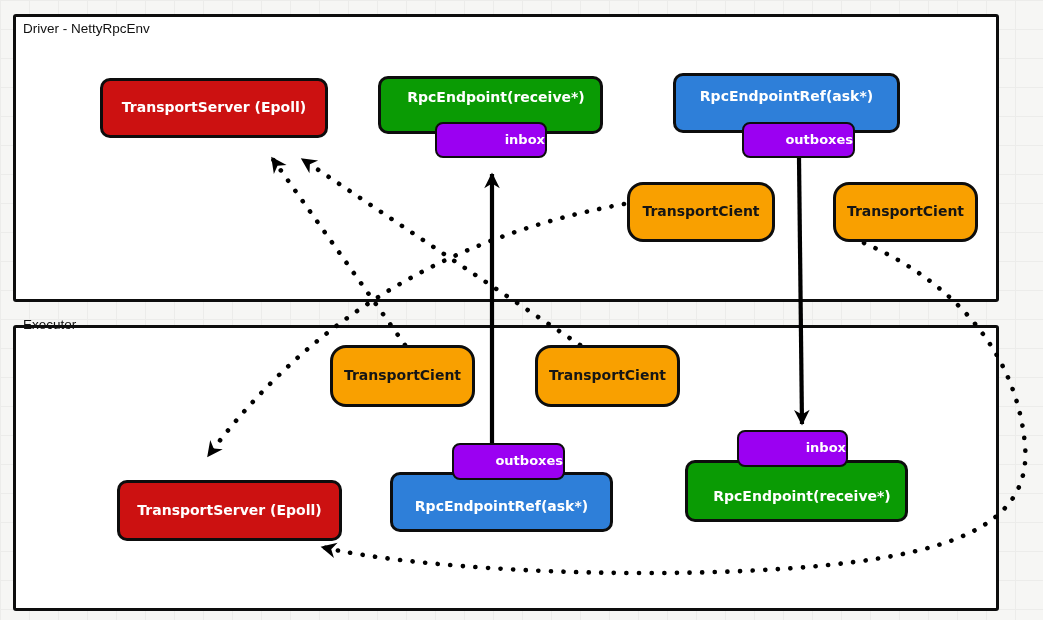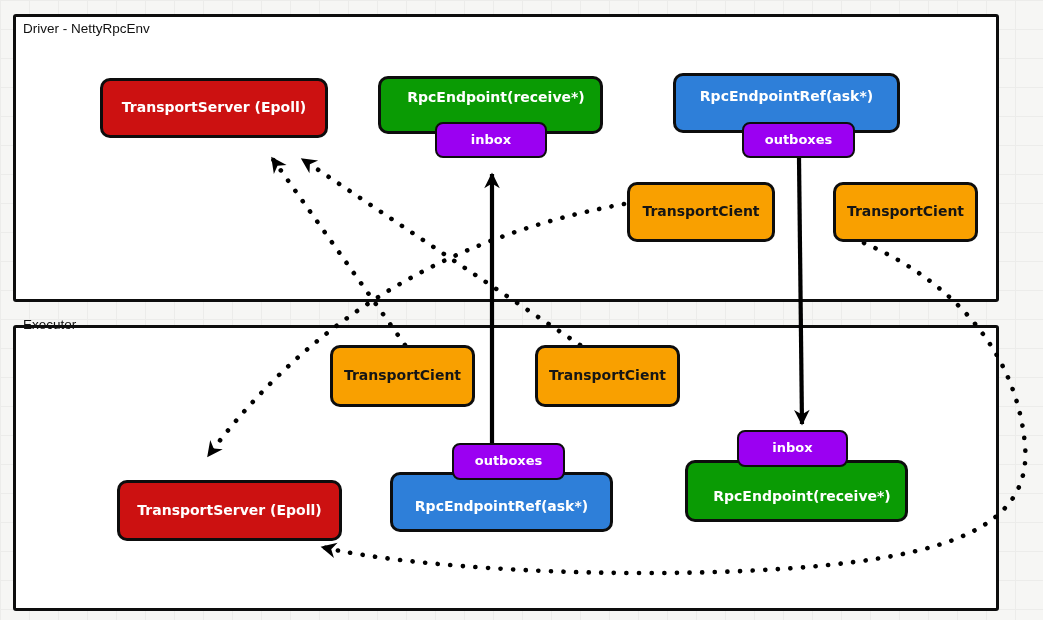--- a/index.html
+++ b/index.html
@@ -22,26 +22,26 @@
   .container-label{
     position:absolute; z-index:3; color:#111; font-size:13.5px;
     font-family:"Liberation Sans", sans-serif; font-weight:400;
   }
   .arrow-layer{position:absolute; left:0; top:0; z-index:2;}
   .node{
     position:absolute; z-index:3; display:flex; align-items:center; justify-content:center;
     border:3px solid var(--outline); border-radius:10px; box-sizing:border-box;
     color:#fff; font-weight:bold; font-size:14px; text-align:center; line-height:1.1;
   }
-  .node.small{font-size:13px; border-radius:8px; border-width:2.5px; z-index:4;}
+  .node.small{font-size:13px; border-radius:8px; border-width:2.5px; z-index:4;justify-content:flex-end;}
   .red{background:var(--red);}
   .green{background:var(--green);padding-left:11px;}
   .blue{background:var(--blue);align-items:center;}
   .purple{background:var(--purple);}
-  .orange{background:var(--orange); color:#151515;}
+  .orange{background:var(--orange); color:#151515;border-radius:16px;}
 </style>
 </head>
 <body>
 
 <div class="stage">
 
   <div class="container-box" style="left:13px; top:14px; width:986px; height:288px;"></div>
   <div class="container-box" style="left:13px; top:325px; width:986px; height:286px;"></div>
 
   <div class="container-label" style="left:23px; top:21px;">Driver - NettyRpcEnv</div>

